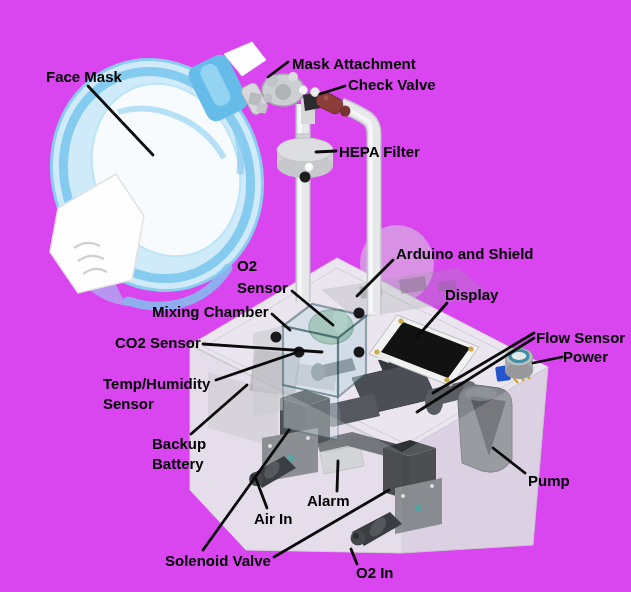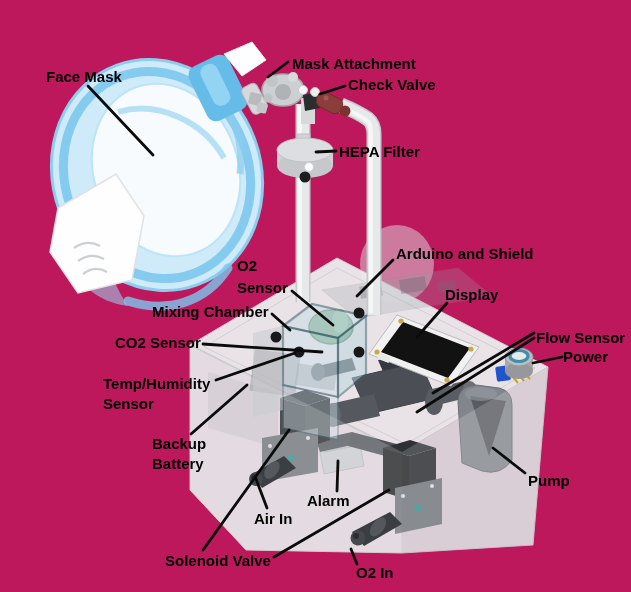--- a/index.html
+++ b/index.html
@@ -1,16 +1,16 @@
 <!DOCTYPE html>
 <html><head>
 <meta charset="utf-8">
 <style>
   html,body{margin:0;padding:0;background:#ffffff;}
-  .stage{position:relative;width:631px;height:592px;background:#be185d;overflow:hidden;}
+  .stage{position:relative;width:631px;height:592px;background:#d946ef;overflow:hidden;}
   svg{position:absolute;left:0;top:0;}
   text.lbl{
     font-family:"Liberation Sans", sans-serif;
     font-weight:700;
     font-size:15px;
     fill:#000000;
   }
   .leader{stroke:#0b0b0b;stroke-width:2.8;stroke-linecap:round;fill:none;}
 </style>
 </head>

